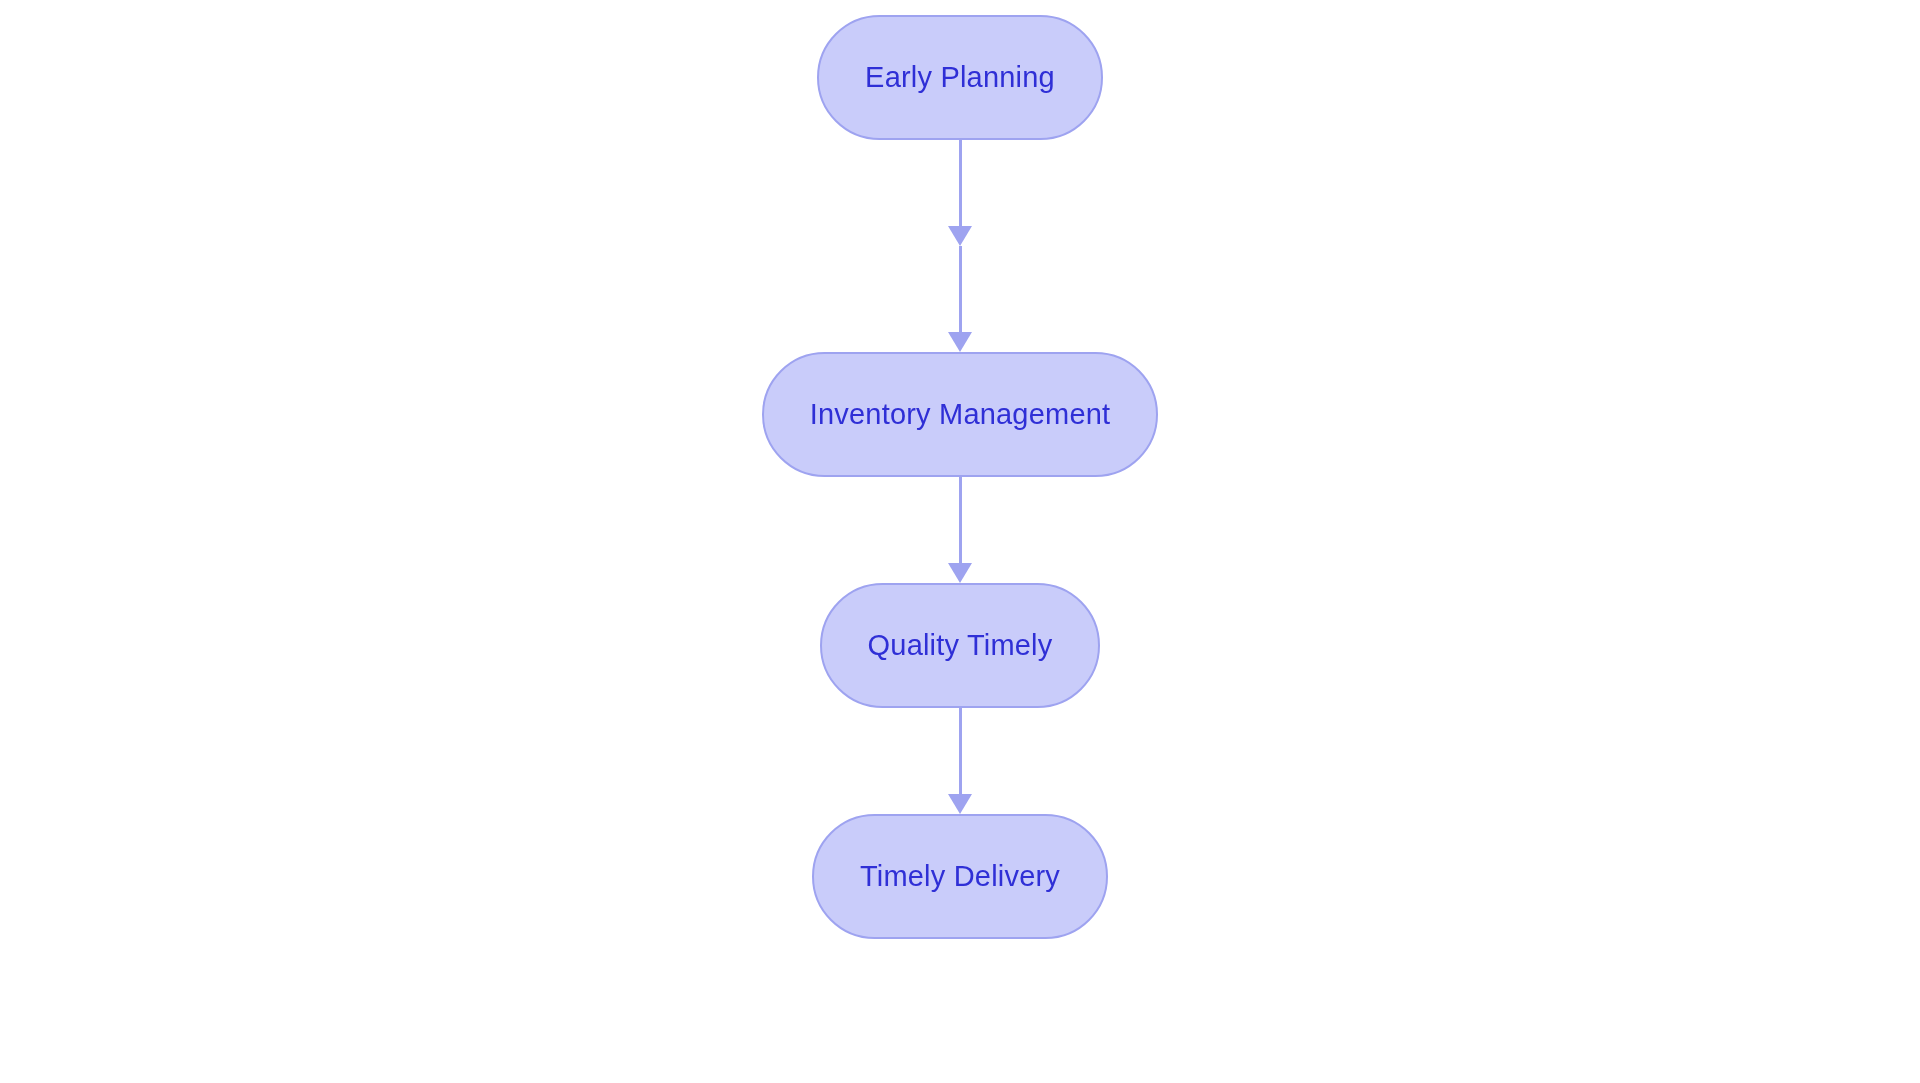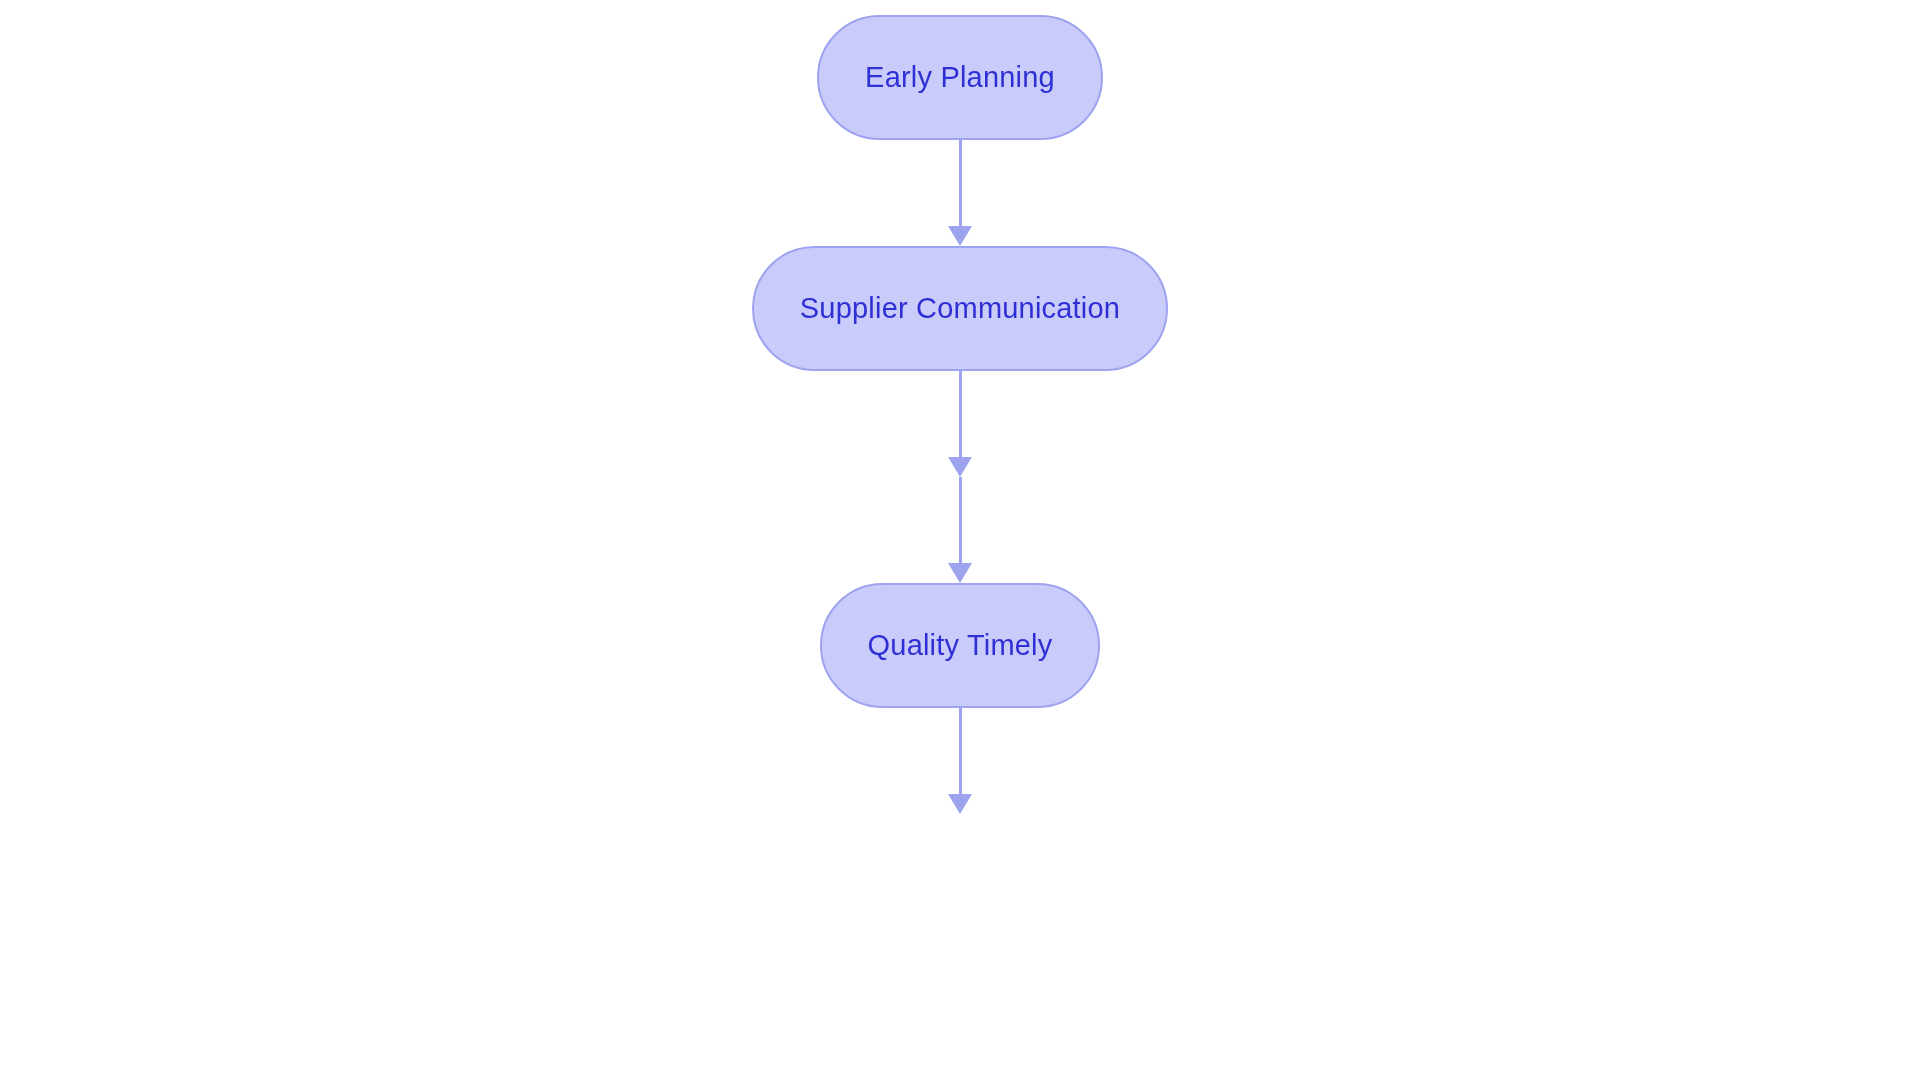--- a/index.html
+++ b/index.html
@@ -93,39 +93,42 @@
 
     <div class="node">
       <span class="node-label">Early Planning</span>
     </div>
 
     <div class="connector">
       <div class="shaft"></div>
       <div class="head"></div>
     </div>
 
-    <div class="node">
-      <span class="node-label">Supplier Communication</span>
-    </div>
 
     <div class="connector">
       <div class="shaft"></div>
       <div class="head"></div>
     </div>
 
+    <div class="node">
+      <span class="node-label">Inventory Management</span>
+    </div>
 
     <div class="connector">
       <div class="shaft"></div>
       <div class="head"></div>
     </div>
 
     <div class="node">
       <span class="node-label">Quality Timely</span>
     </div>
 
     <div class="connector">
       <div class="shaft"></div>
       <div class="head"></div>
     </div>
 
+    <div class="node">
+      <span class="node-label">Timely Delivery</span>
+    </div>
 
   </div>
 </div>
 
 </body></html>

